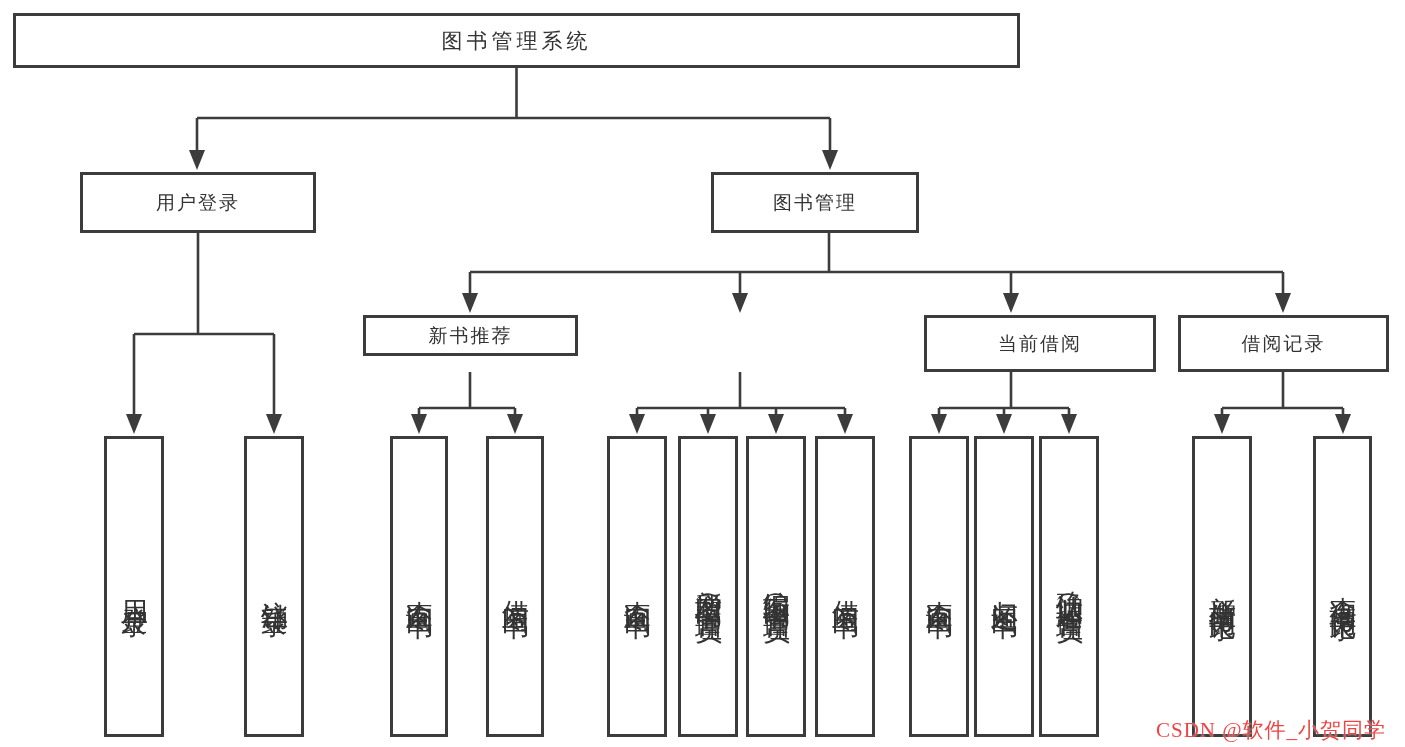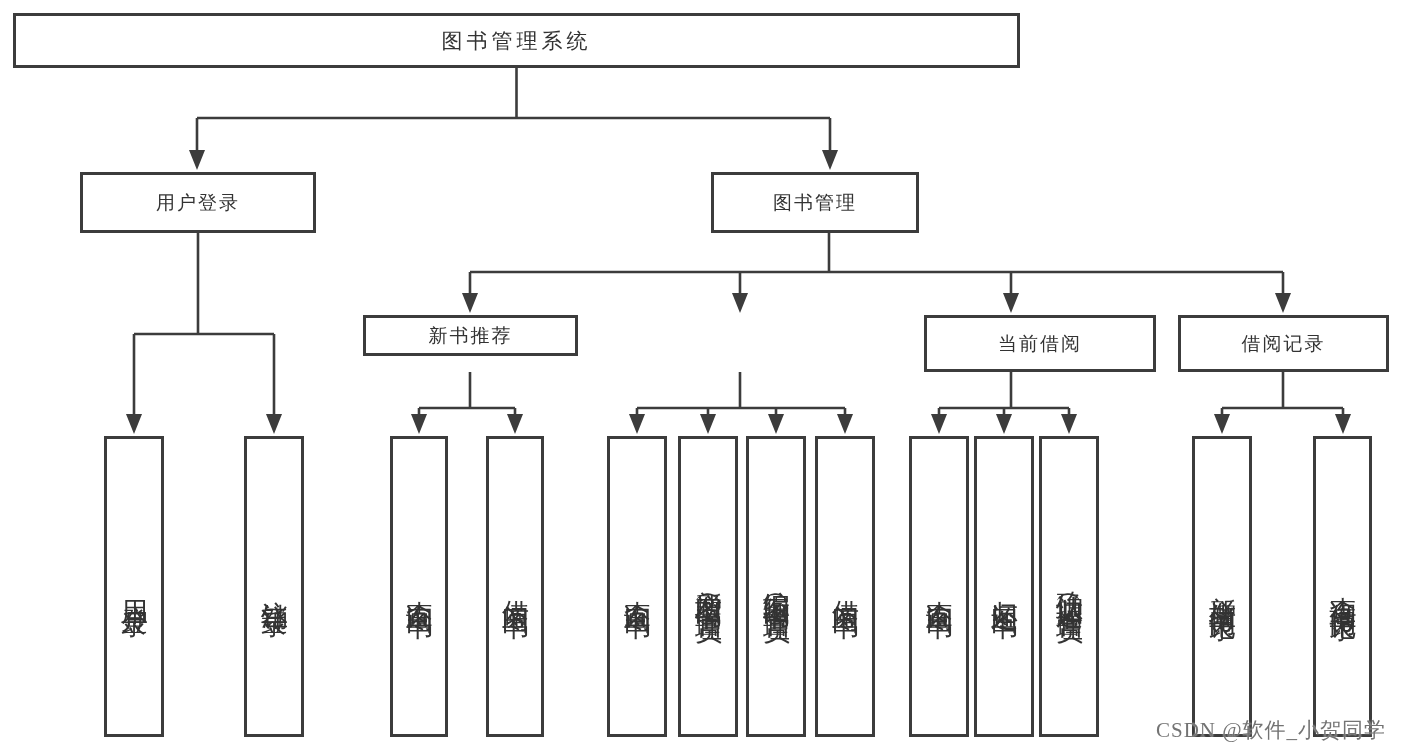--- a/index.html
+++ b/index.html
@@ -36,21 +36,21 @@
     font-size: 27px;
     line-height: 1;
     letter-spacing: 4px;
     color: #333333;
   }
   .watermark {
     position: absolute;
     left: 1156px;
     top: 716px;
     font-size: 21px;
-    color: #737373;
+    color: #ef4444;
     letter-spacing: 1px;
     white-space: nowrap;
     z-index: 10;
     text-shadow: 0 0 2px rgba(255,255,255,0.85);
   }
 </style>
 </head>
 <body>
 
 <div class="stage">

